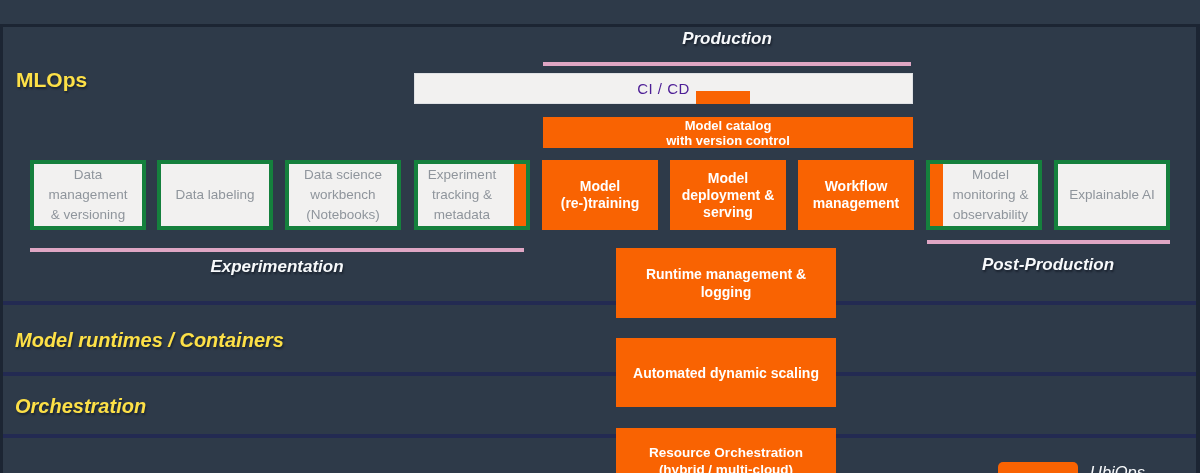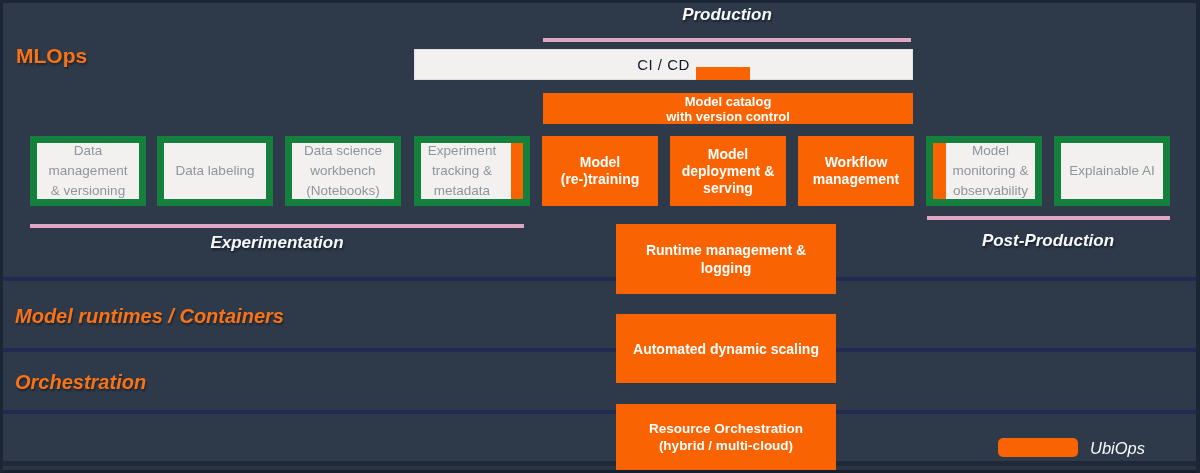--- a/index.html
+++ b/index.html
@@ -3,47 +3,47 @@
 <meta charset="utf-8">
 <style>
   * { margin:0; padding:0; box-sizing:border-box; }
   html,body { background:#1c2533; }
   #stage {
     position:relative; width:1200px; height:473px; overflow:hidden;
     background:#2e3a49;
     font-family:"Liberation Sans", sans-serif;
     -webkit-font-smoothing:antialiased;
   }
-  .abs { position:absolute; }
+  .abs { position:absolute;margin-top:24px; }
   
   .edge { background:#1c2533; }
   
   .hline { left:0; width:1200px; height:4px; background:#232a52; }
   
   .bb1 { left:0; top:461px; width:1200px; height:5px; background:#1f2937; }
   .bb2 { left:0; top:466px; width:1200px; height:4px; background:#2a3442; }
   .bb3 { left:0; top:470px; width:1200px; height:3px; background:#17202e; }
   
-  .h-label { color:#f97316; font-weight:bold; text-shadow:1px 2px 2px rgba(5,10,20,.45); white-space:nowrap;text-align:center; }
+  .h-label { color:#fde047; font-weight:bold; text-shadow:1px 2px 2px rgba(5,10,20,.45); white-space:nowrap;text-align:center; }
   .italic-label { color:#f7f9fb; font-weight:bold; font-style:italic; font-size:17px; text-align:center; text-shadow:1px 2px 2px rgba(5,10,20,.5); }
   
   .pink { height:4px; background:#dfa6c4; }
   
   .cicd { left:414px; top:49px; width:499px; height:31px; background:#f2f1f0; border:1px solid #dfe1e4;
           display:flex; align-items:center; justify-content:center; }
-  .cicd-text { color:#0f172a; font-size:15px; letter-spacing:.5px; }
+  .cicd-text { color:#4c1d95; font-size:15px; letter-spacing:.5px; }
   .cicd-tab { position:absolute; left:281px; bottom:-1px; width:54px; height:13px; background:#f96302; }
   
   .catalog { left:543px; top:93px; width:370px; height:31px; background:#f96302;
              display:flex; flex-direction:column; align-items:center; justify-content:center;
              color:#fff; font-weight:bold; font-size:13px; line-height:15px; text-align:center; }
   
   .gbox { top:136px; width:116px; height:70px; display:flex; flex-direction:column;
           align-items:center; justify-content:center; text-align:center; }
-  .gbox.light { background:#f2f1f0; border:7px solid #15803d; color:#8f959c; font-size:13.5px; line-height:20px; }
+  .gbox.light { background:#f2f1f0; border:4px solid #15803d; color:#8f959c; font-size:13.5px; line-height:20px; }
   .gbox.orange { background:#f96302; color:#fff; font-weight:bold; font-size:14px; line-height:17px; }
   .strip { position:absolute; top:0; bottom:0; width:12px; background:#f96302; }
   .strip.right { right:0; }
   .strip.left { left:0; width:13px; }
   .pad-r { padding-right:20px; }
   .pad-l { padding-left:13px; }
   
   .sbox { left:616px; width:220px; background:#f96302; color:#fff; font-weight:bold;
           font-size:14px; line-height:18px; display:flex; flex-direction:column;
           align-items:center; justify-content:center; text-align:center; z-index:3; }

